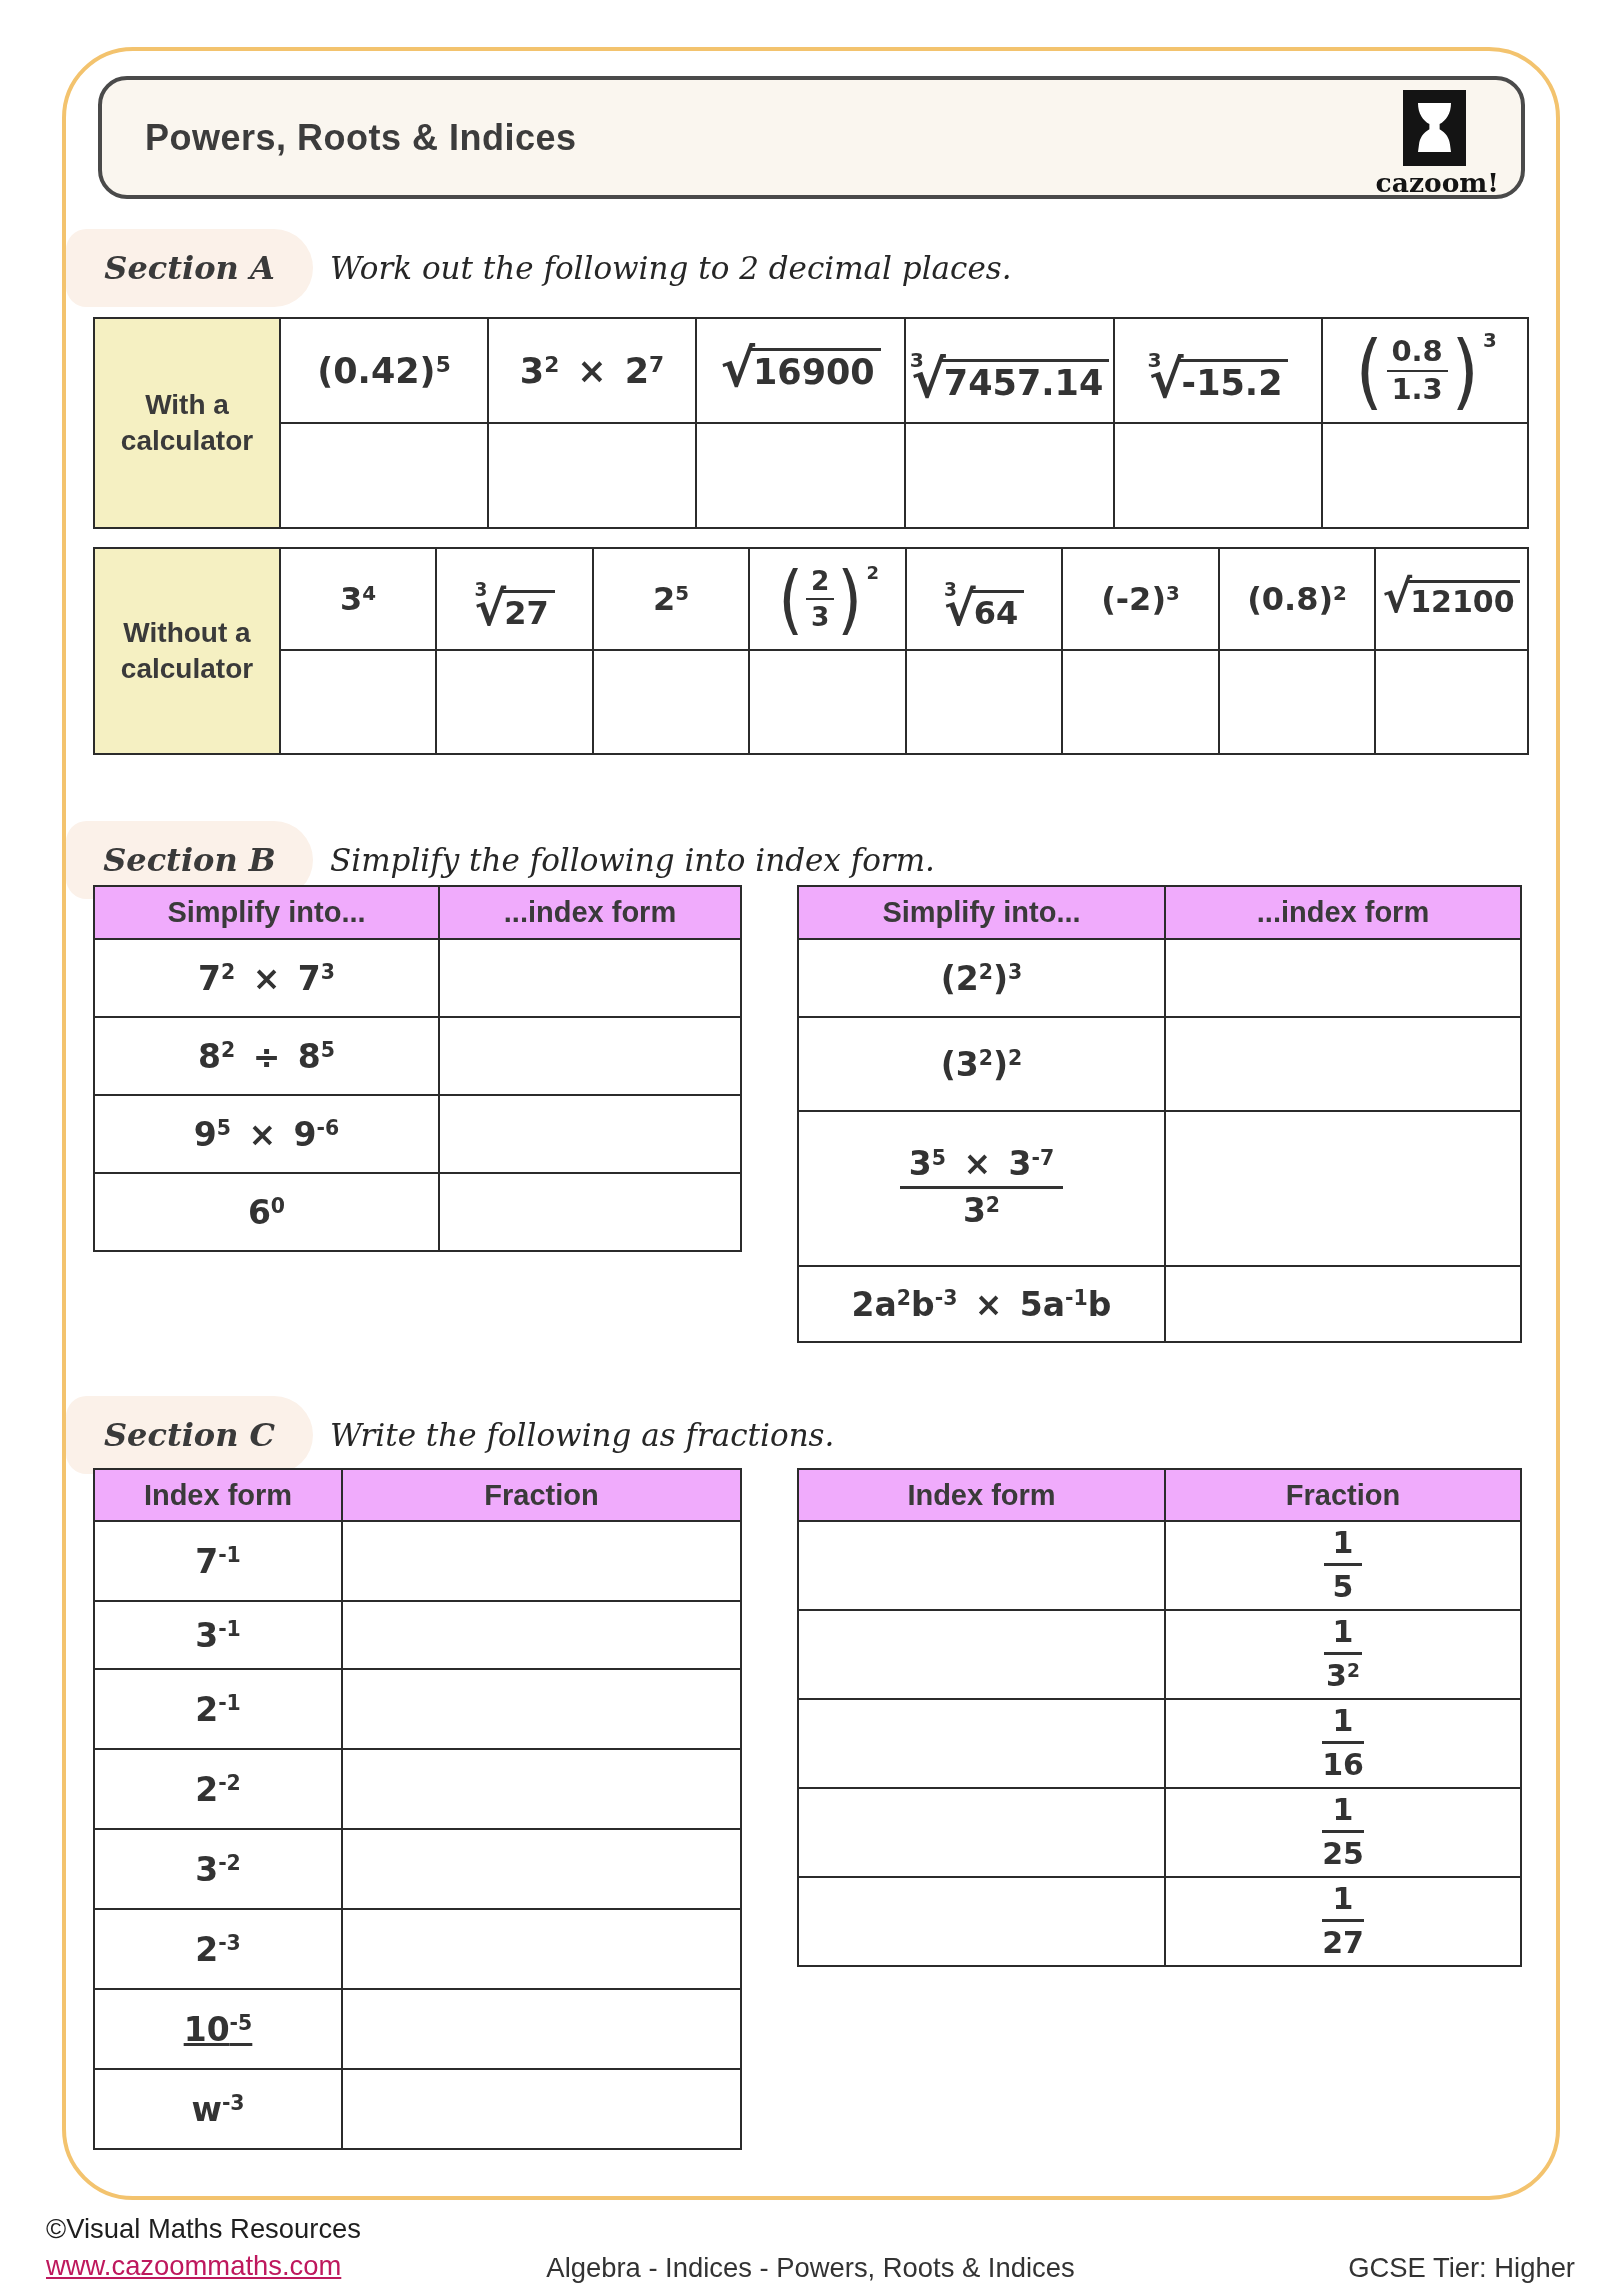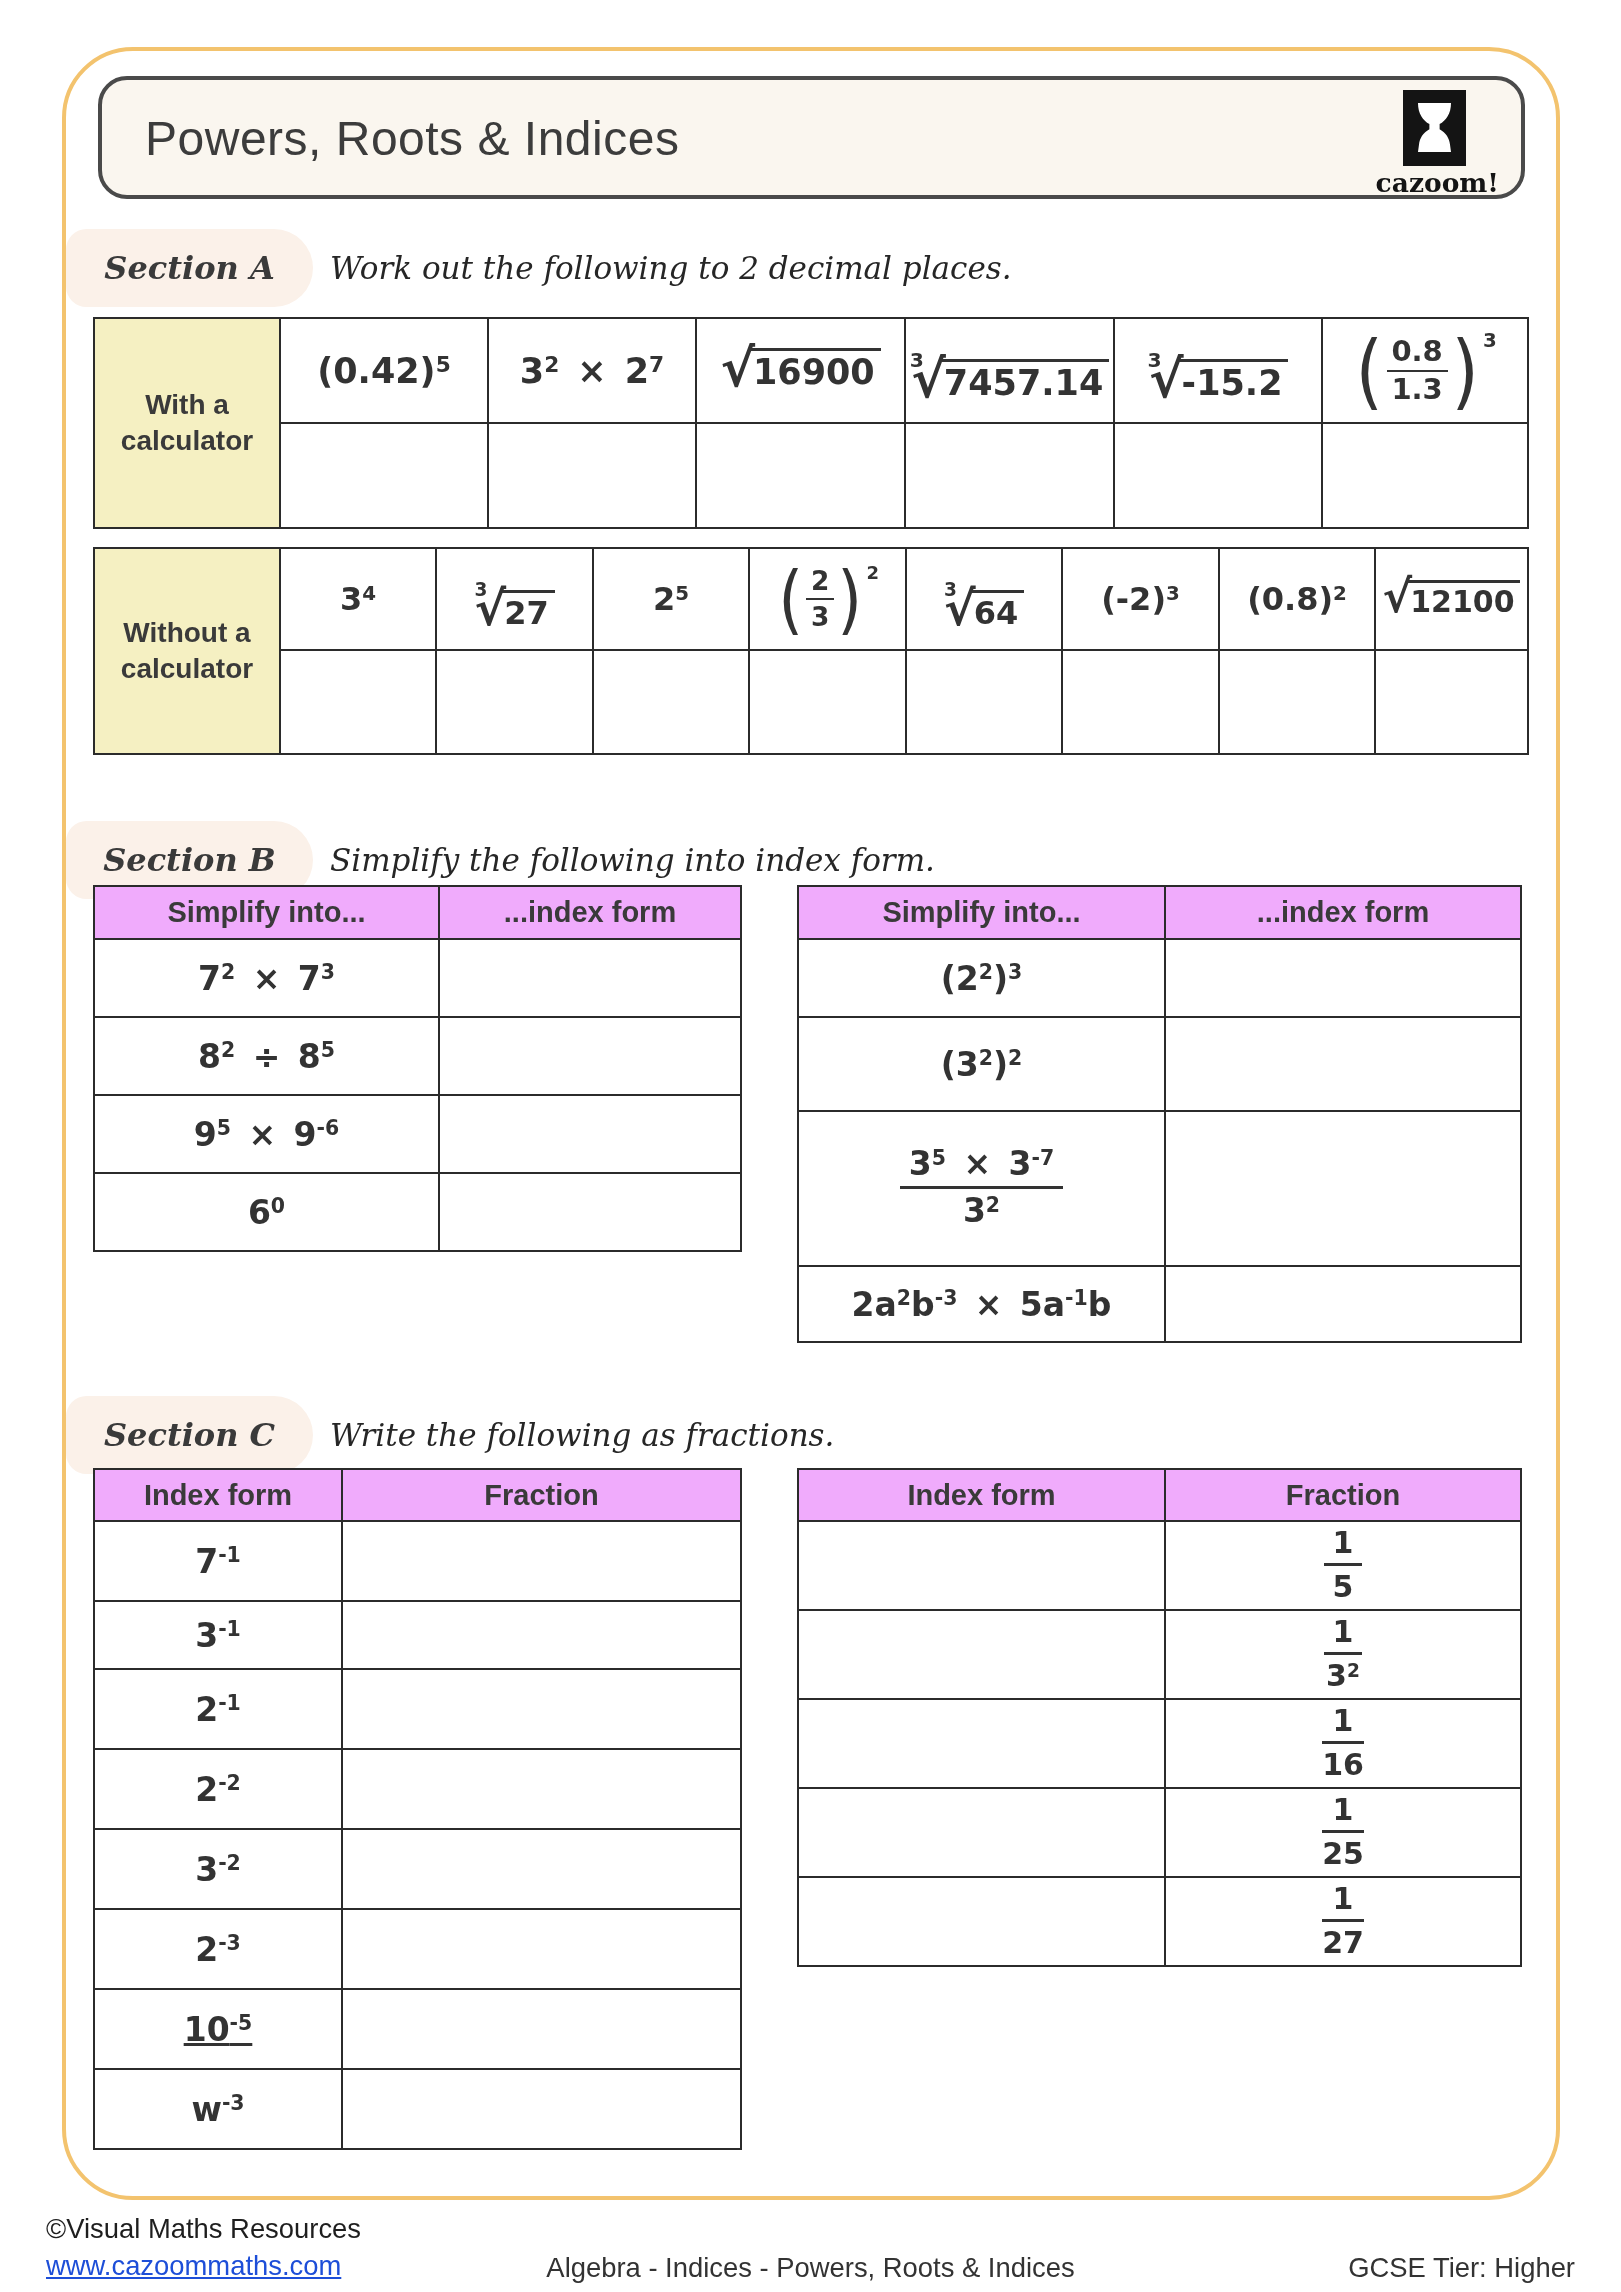--- a/index.html
+++ b/index.html
@@ -9,21 +9,21 @@
 
   
   .frame { position:absolute; left:62px; top:47px; width:1498px; height:2153px;
            box-sizing:border-box; border:4.9px solid #F3C36E; border-radius:71px; }
 
   
   .title-box { position:absolute; left:98px; top:76px; width:1427px; height:123px;
                box-sizing:border-box; background:#FAF6EF; border:4.9px solid #4A4A4A;
                border-radius:29px; }
   .title-text { position:absolute; left:43px; top:50%; transform:translateY(-50%);
-                font-size:48px; font-weight:normal; letter-spacing:0.5px; color:#3C3C3C; }
+                font-size:36px; font-weight:bold; letter-spacing:0.5px; color:#3C3C3C; }
   .logo { position:absolute; right:27.4px; top:9.8px; width:118px; text-align:right; }
   .logo-box { width:63px; height:76px; background:#141414; margin:0 auto;
               display:flex; align-items:center; justify-content:center; }
   .logo-text { font-family:"DejaVu Serif", serif; font-weight:bold; font-size:26.5px;
                color:#141414; margin-top:1px; }
 
   
   .sec-label { position:absolute; left:66px; width:247px; height:78px; background:#FBF1E9;
                border-radius:21.6px 41px 41px 21.6px; display:flex; align-items:center; justify-content:center;
                font-family:"DejaVu Serif", serif; font-style:italic; font-weight:bold;
@@ -59,21 +59,21 @@
   .pf-den { display:block; padding-top:3.9px; }
   .pf-exp { font-size:60%; align-self:flex-start; margin-left:2px; margin-top:2px; }
 
   
   .frac { display:inline-block; text-align:center; line-height:1.05; }
   .frac .fnum { display:block; border-bottom:3.9px solid #333; padding:0 8.8px 4.9px; }
   .frac .fden { display:block; padding-top:4.9px; }
 
   
   .f-copy  { position:absolute; left:46px;  top:2213px; font-size:27.4px; color:#1E1E1E; }
-  .f-link  { position:absolute; left:46px;  top:2250px; font-size:27.4px; color:#1d4ed8;
+  .f-link  { position:absolute; left:46px;  top:2250px; font-size:27.4px; color:#be185d;
              text-decoration:underline; cursor:pointer; }
   .f-center{ position:absolute; left:0; width:1621px; text-align:center; top:2252px;
              font-size:27.4px; color:#333; }
   .f-right { position:absolute; right:46px; top:2252px; font-size:27.4px; color:#333; }
 </style>
 </head>
 <body>
 
 <div class="page">
 

